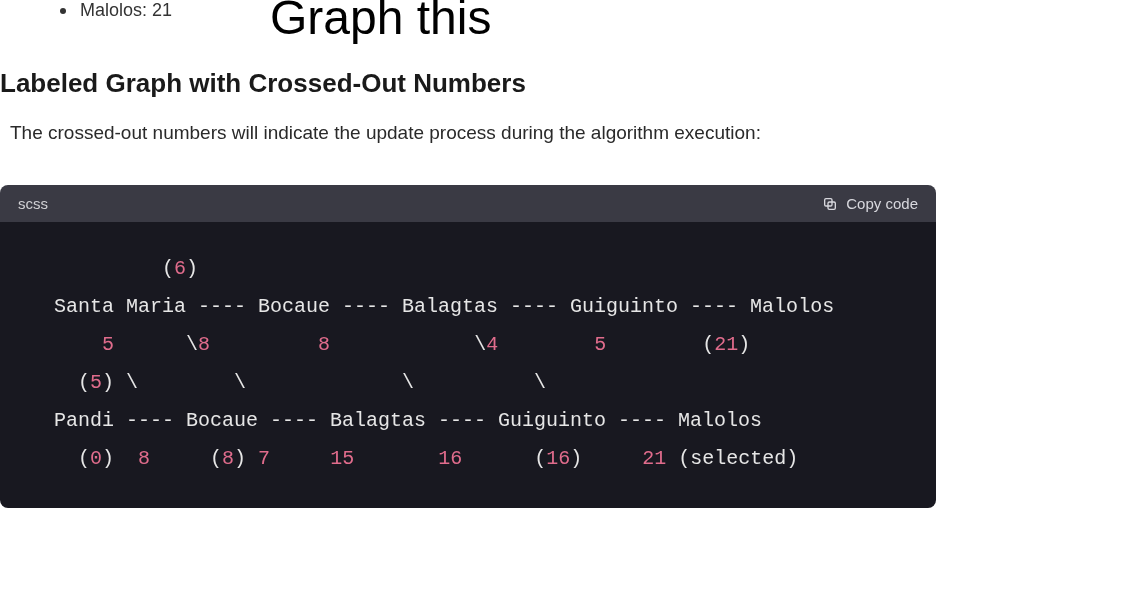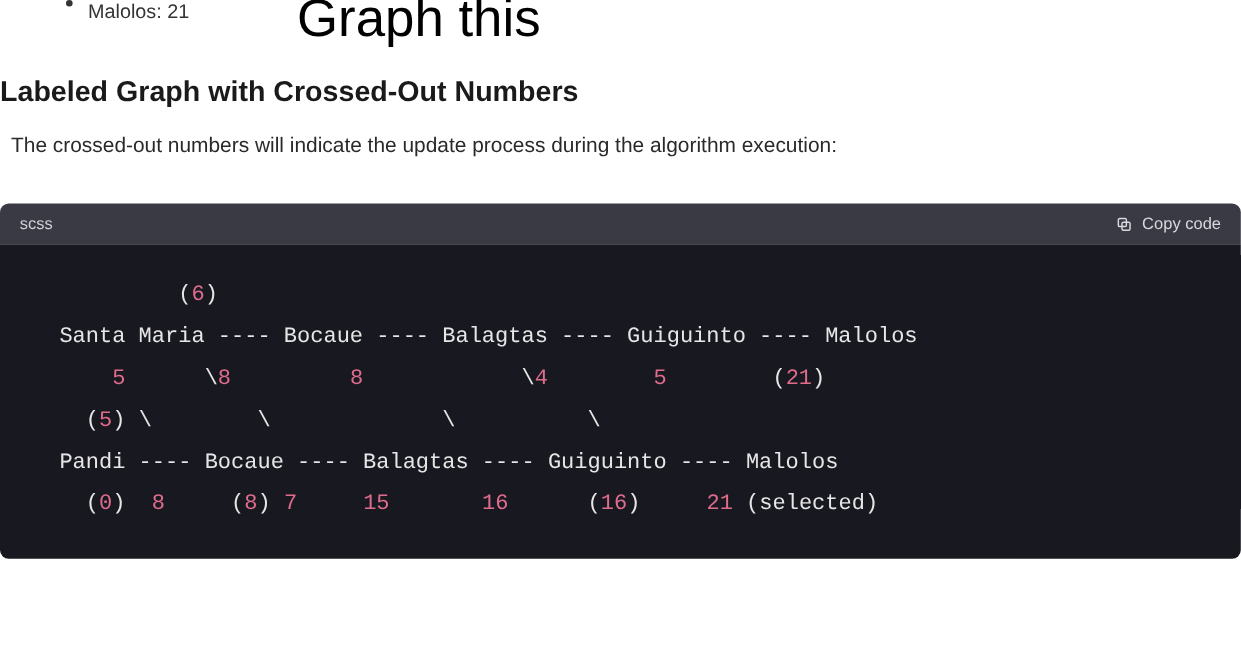--- a/index.html
+++ b/index.html
@@ -11,20 +11,21 @@
       height: 593px;
       overflow: hidden;
     }
     .bullet-line {
       position: absolute;
       top: 0;
       left: 60px;
       font-size: 18px;
       color: #333;
       display: flex;
+      align-items: center;
     }
     .bullet-dot {
       width: 6px;
       height: 6px;
       border-radius: 50%;
       background: #333;
       margin-right: 14px;
       display: inline-block;
     }
     .editor-overlay {
@@ -49,21 +50,21 @@
       top: 122px;
       left: 0;
       font-size: 19px;
       color: #2a2a2a;
       padding-left: 10px;
     }
     .code-block-wrap {
       position: absolute;
       top: 185px;
       left: 0;
-      width: 1128px;
+      width: 936px;
     }
     .code-header {
       background: #3a3a44;
       color: #d0d0d4;
       display: flex;
       justify-content: space-between;
       align-items: center;
       padding: 10px 18px;
       border-top-left-radius: 8px;
       border-top-right-radius: 8px;

